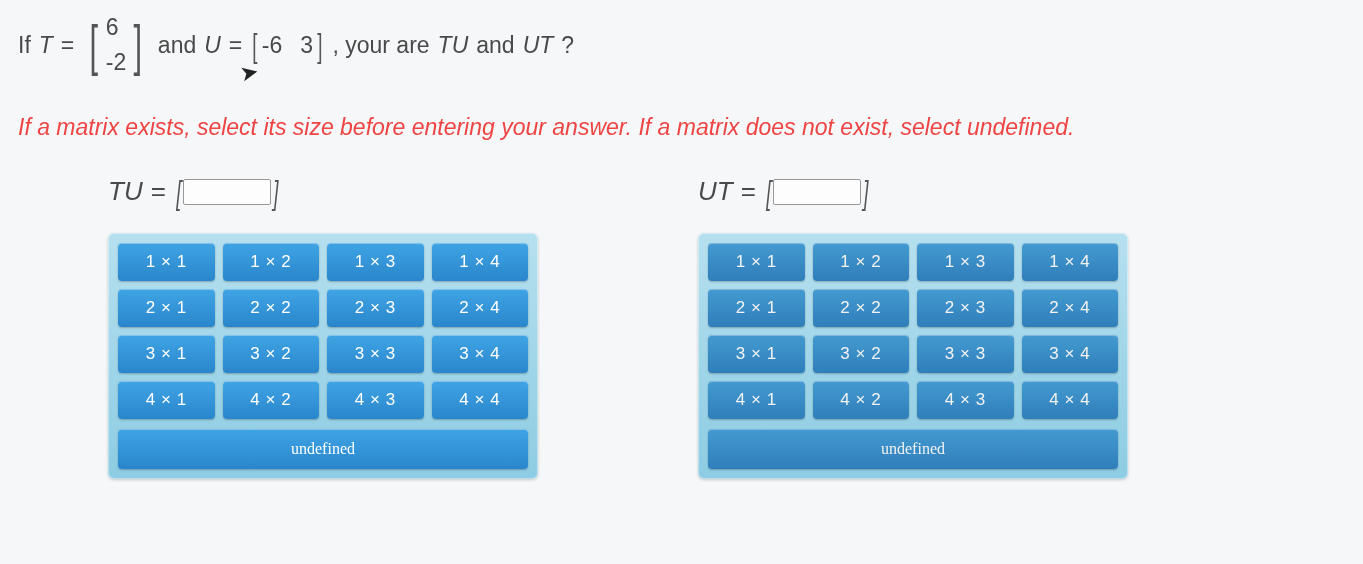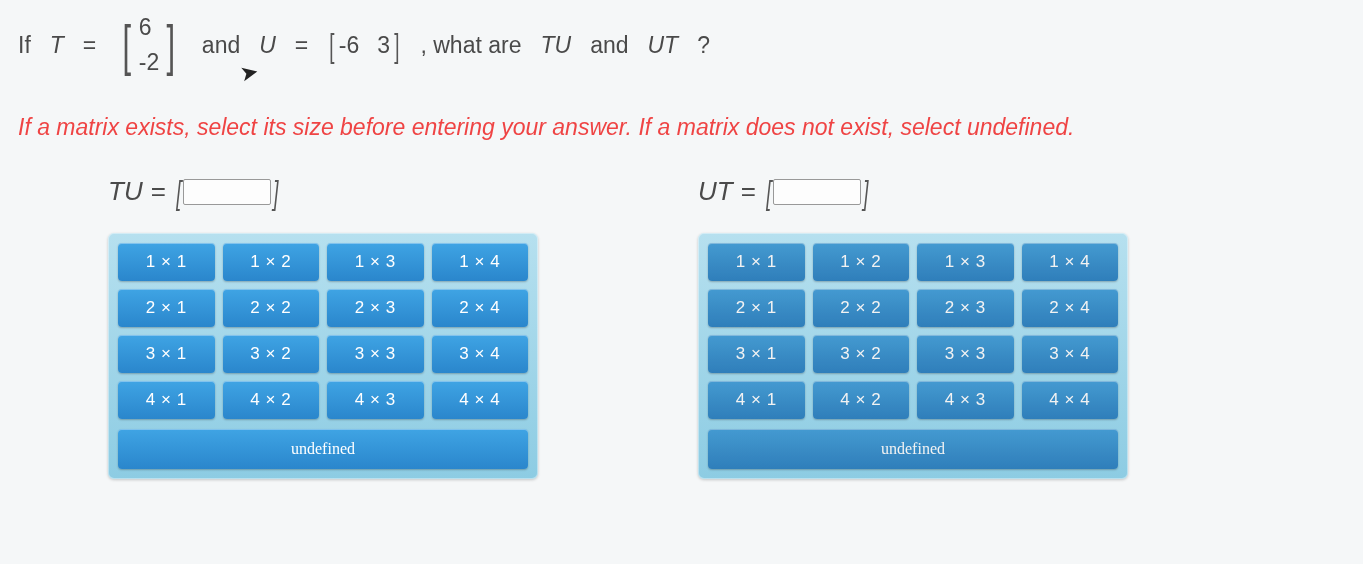--- a/index.html
+++ b/index.html
@@ -10,21 +10,21 @@
     height: 564px;
     padding: 14px 18px;
     color: #4a4a4a;
     overflow: hidden;
     position: relative;
   }
   .q-line1 {
     font-size: 23px;
     display: flex;
     align-items: center;
-    gap: 19px;
+    gap: 8px;
     flex-wrap: nowrap;
     margin-bottom: 34px;
   }
   .ital { font-style: italic; }
   .col-vec {
     display: inline-flex;
     align-items: center;
     margin: 0 4px;
   }
   .bracket {
@@ -161,21 +161,21 @@
   <span class="ital">U</span>
   <span>=</span>
   <span class="row-vec">
     <span class="sm-bracket">[</span>
     <span class="row-inner">
       <span>-6</span>
       <span>3</span>
     </span>
     <span class="sm-bracket">]</span>
   </span>
-  <span>, what are</span>
+  <span>, your are</span>
   <span class="ital">TU</span>
   <span>and</span>
   <span class="ital">UT</span>
   <span>?</span>
 </div>
 
 <span class="cursor">➤</span>
 
 <div class="instr">If a matrix exists, select its size before entering your answer. If a matrix does not exist, select undefined.</div>
 

